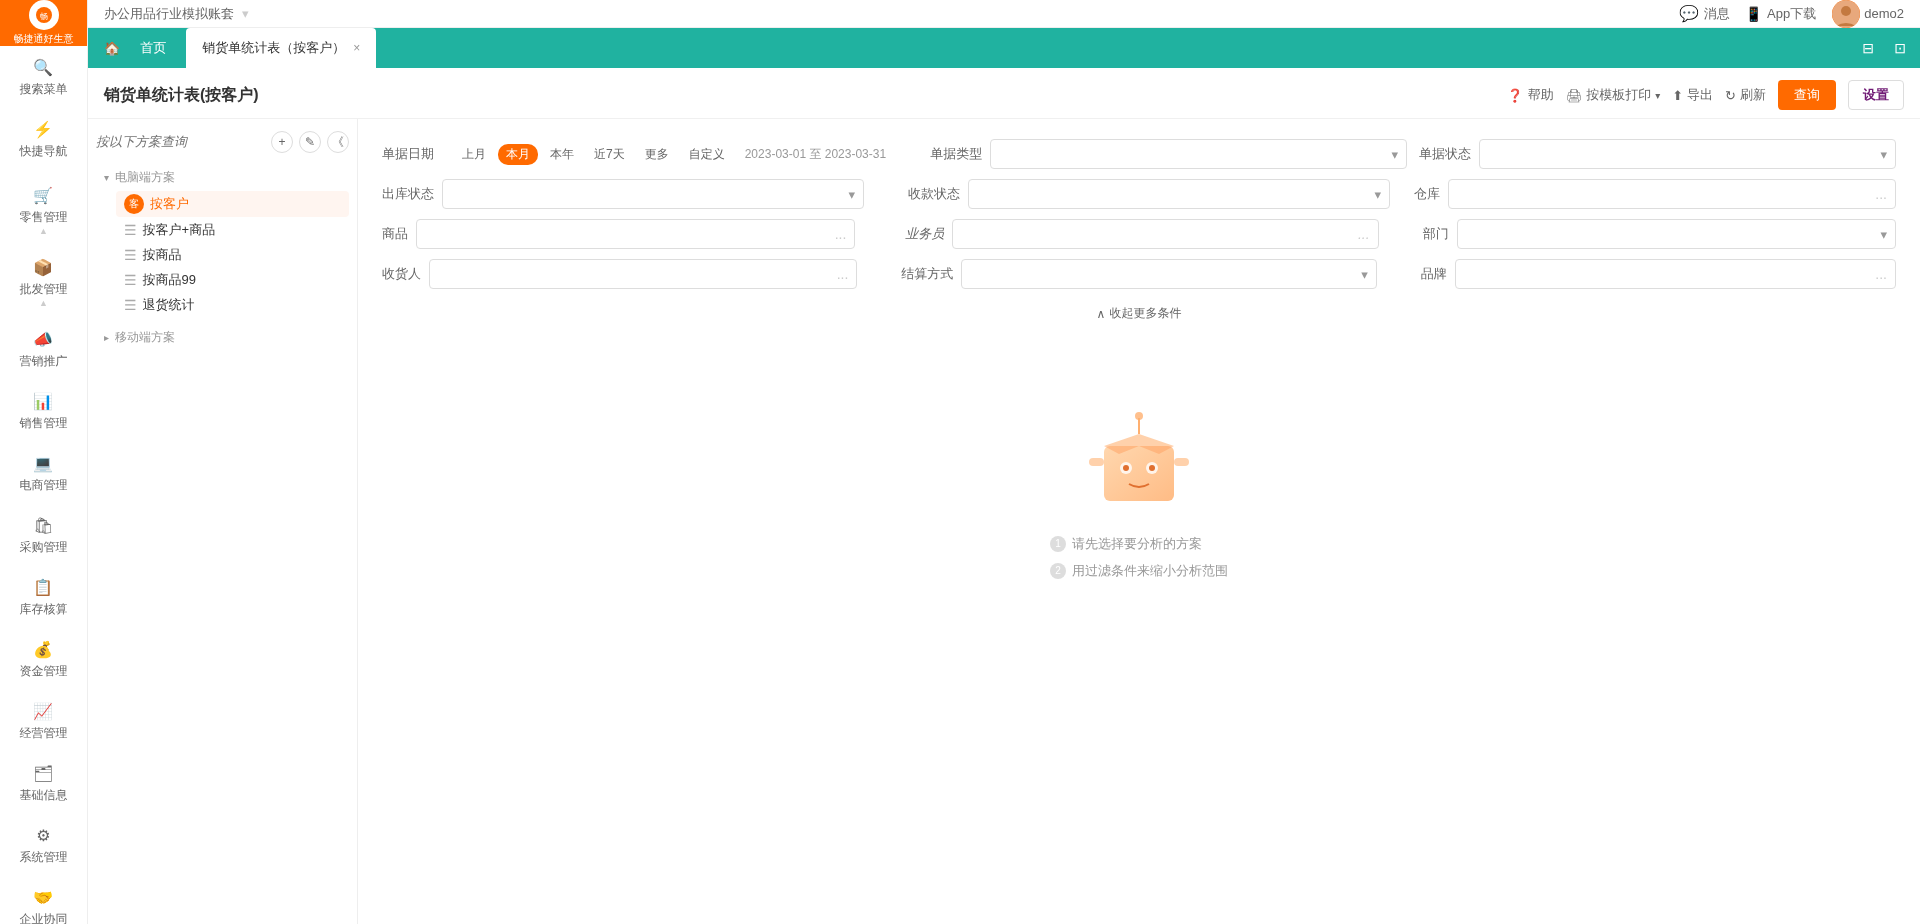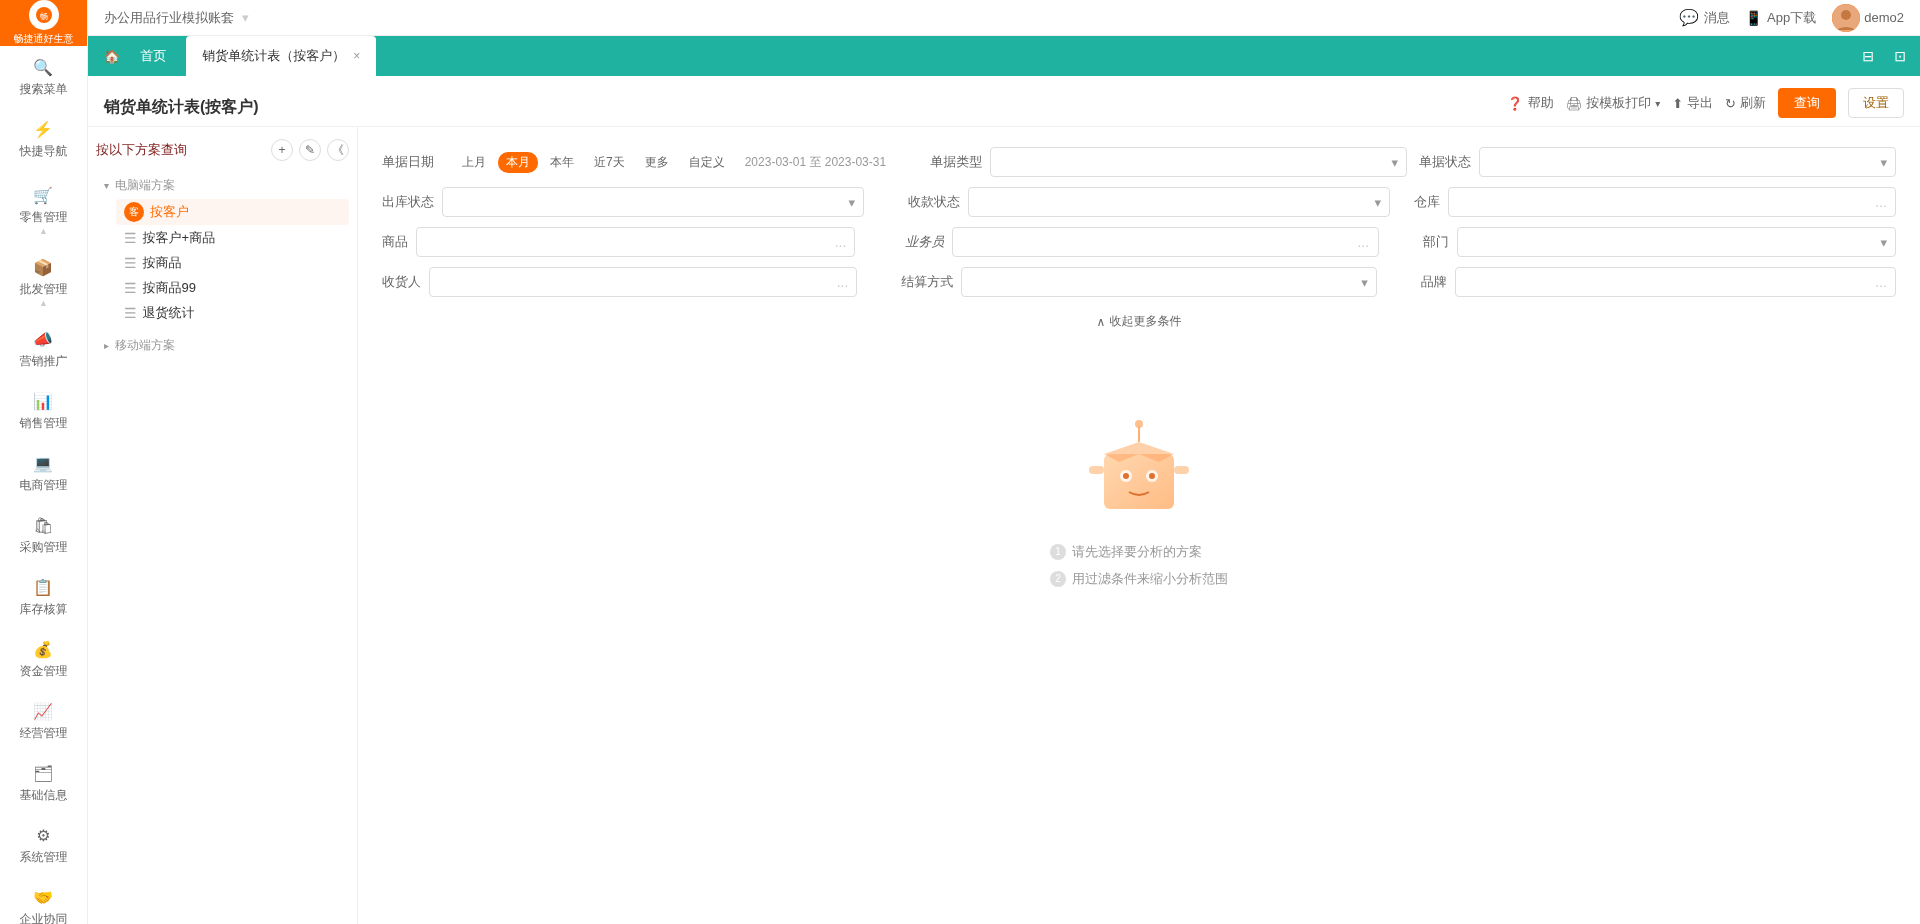--- a/index.html
+++ b/index.html
@@ -11,53 +11,53 @@
     .sidebar-logo .logo-icon { width: 30px; height: 30px; background: #fff; border-radius: 50%; display: flex; align-items: center; justify-content: center; }
     .sidebar-logo .logo-text { color: #fff; font-size: 10px; margin-top: 2px; }
     .sidebar-item { width: 88px; padding: 10px 0; display: flex; flex-direction: column; align-items: center; cursor: pointer; color: #666; font-size: 12px; border-bottom: none; }
     .sidebar-item .s-icon { width: 22px; height: 22px; margin-bottom: 3px; display: flex; align-items: center; justify-content: center; font-size: 16px; }
     .sidebar-divider { width: 60px; height: 1px; background: #eee; margin: 2px 0; }
 
     
     .main { flex: 1; display: flex; flex-direction: column; height: 924px; }
 
     
-    .top-header { height: 36px; background: #fff; display: flex; align-items: center; justify-content: space-between; padding: 0 16px; border-bottom: 1px solid #eee; }
+    .top-header { height: 28px; background: #fff; display: flex; align-items: center; justify-content: space-between; padding: 0 16px; border-bottom: 1px solid #eee; }
     .header-left { display: flex; align-items: center; gap: 8px; color: #666; font-size: 13px; }
     .header-right { display: flex; align-items: center; gap: 16px; }
     .header-btn { display: flex; align-items: center; gap: 4px; color: #666; font-size: 13px; cursor: pointer; }
     .avatar { width: 28px; height: 28px; border-radius: 50%; background: #ff6a00; display: flex; align-items: center; justify-content: center; color: #fff; font-size: 12px; overflow: hidden; }
 
     
     .tab-bar { height: 40px; background: #20b2a0; display: flex; align-items: center; padding: 0 0; }
     .tab-home { padding: 0 16px; height: 40px; display: flex; align-items: center; color: #fff; cursor: pointer; font-size: 13px; }
     .tab-item { height: 40px; padding: 0 16px; display: flex; align-items: center; gap: 8px; background: #fff; color: #333; cursor: pointer; font-size: 13px; border-radius: 4px 4px 0 0; margin-left: 4px; text-align: right; }
     .tab-item .tab-close { color: #999; font-size: 12px; cursor: pointer; }
     .tab-actions { margin-left: auto; display: flex; align-items: center; gap: 8px; padding-right: 8px; color: #fff; }
     .tab-action-btn { width: 24px; height: 24px; display: flex; align-items: center; justify-content: center; cursor: pointer; color: #fff; font-size: 14px; }
 
     
     .content { flex: 1; background: #f0f2f5; overflow: hidden; }
     .page-container { background: #fff; margin: 0; height: 100%; display: flex; flex-direction: column; }
 
     
-    .page-header { padding: 12px 16px 8px; display: flex; align-items: flex-end; justify-content: space-between; border-bottom: 1px solid #f0f0f0; }
+    .page-header { padding: 12px 16px 8px; display: flex; align-items: center; justify-content: space-between; border-bottom: 1px solid #f0f0f0; }
     .page-title { font-size: 16px; font-weight: bold; color: #333; }
     .page-actions { display: flex; align-items: center; gap: 12px; }
     .page-action { display: flex; align-items: center; gap: 4px; color: #666; cursor: pointer; font-size: 13px; }
     .btn-primary { background: #ff6a00; color: #fff; border: none; padding: 6px 16px; border-radius: 4px; cursor: pointer; font-size: 13px; }
-    .btn-secondary { background: #fff; color: #a16207; border: 1px solid #ddd; padding: 5px 14px; border-radius: 4px; cursor: pointer; font-size: 13px; }
+    .btn-secondary { background: #fff; color: #701a75; border: 1px solid #ddd; padding: 5px 14px; border-radius: 4px; cursor: pointer; font-size: 13px; font-weight: bold; }
 
     
     .main-layout { display: flex; flex: 1; overflow: hidden; }
 
     
     .left-panel { width: 270px; border-right: 1px solid #eee; padding: 8px; background: #fff; overflow-y: auto; }
     .panel-header { display: flex; align-items: center; justify-content: space-between; margin-bottom: 8px; font-size: 13px; color: #666; padding: 4px 0; }
-    .panel-header-title { color: #7f1d1d; }
+    .panel-header-title { color: #737373; font-style: italic; }
     .panel-actions { display: flex; gap: 6px; }
     .panel-action-icon { width: 22px; height: 22px; border-radius: 50%; display: flex; align-items: center; justify-content: center; cursor: pointer; color: #666; border: 1px solid #ddd; font-size: 12px; background: #fff; }
     .tree-node { padding: 4px 8px; cursor: pointer; display: flex; align-items: center; gap: 6px; border-radius: 4px; margin: 1px 0; }
     .tree-node.active { color: #ff6a00; background: #fff5f0; }
     .tree-child { padding-left: 20px; }
     .tree-child .tree-node { padding: 3px 8px; }
     .tree-expand { color: #999; font-size: 10px; }
 
     
     .right-content { flex: 1; padding: 12px; overflow-y: auto; }

